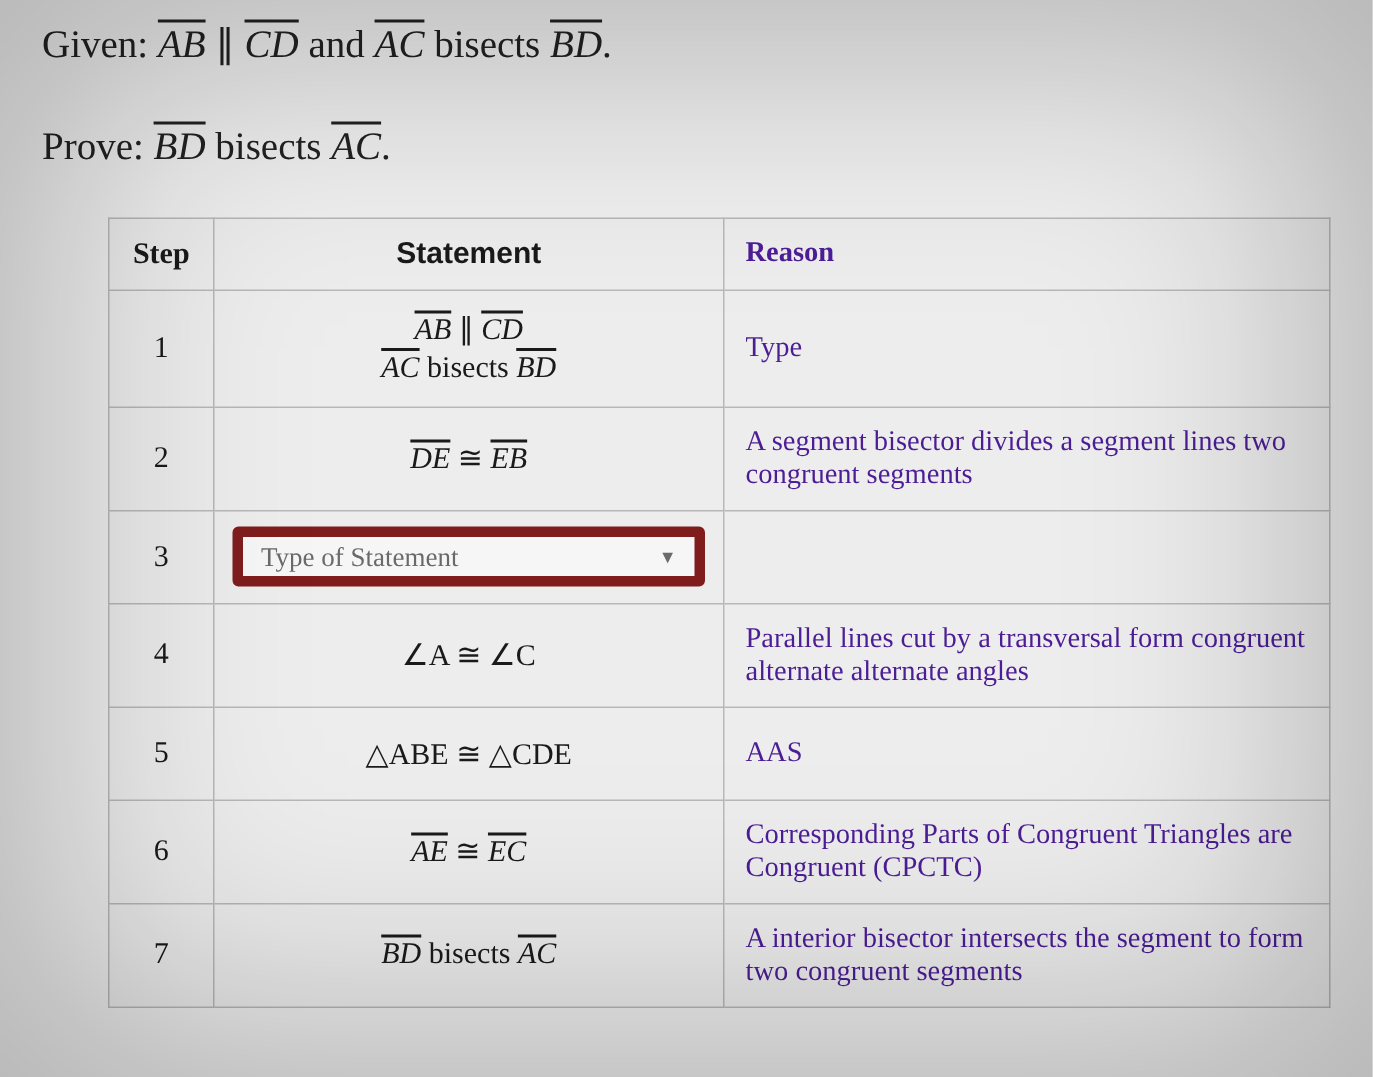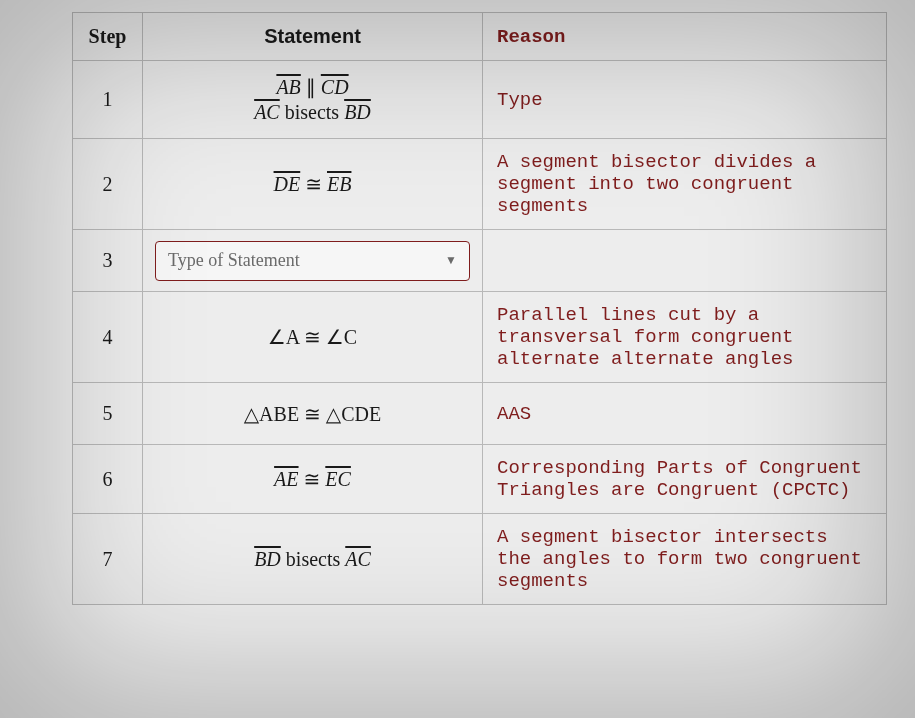--- a/index.html
+++ b/index.html
@@ -78,58 +78,66 @@
       flex-direction: column;
       align-items: center;
       gap: 2px;
     }
     .dropdown {
       display: flex;
       align-items: center;
       justify-content: space-between;
       width: 100%;
       height: 40px;
-      border: 1px solid #7f1d1d;
+      border: 7px solid #7f1d1d;
       border-radius: 4px;
       background: #f6f6f6;
       padding: 0 12px;
       font-size: 18px;
       color: #6a6a6a;
       font-family: Georgia, serif;
       cursor: pointer;
     }
     .dropdown .caret {
       font-size: 12px;
       color: #6a6a6a;
     }
     .reason-col {
-      font-family: Liberation Mono, monospace;
+      font-family: Liberation Serif, serif;
       font-size: 19px;
-      color: #7f1d1d;
+      color: #4c1d95;
     }
     td {
       height: 62px;
     }
     tr.step1 td { height: 78px; }
     tr.step2 td { height: 66px; }
     tr.step6 td { height: 64px; }
     tr.step7 td { height: 64px; }
     .vignette {
       pointer-events: none;
       position: absolute;
       inset: 0;
       box-shadow: inset 0 0 160px 40px rgba(0,0,0,0.25);
     }
   </style>
 </head>
 <body>
 
 <div class="page">
 
-
+  <div class="given-line">
+    <span>Given:</span>
+    <span class="overline">AB</span><span> ∥ </span><span class="overline">CD</span><span> and </span><span class="overline">AC</span><span> bisects </span><span class="overline">BD</span><span>.</span>
+  </div>
+
+  <div class="prove-line">
+    <span>Prove:</span>
+    <span class="overline">BD</span><span> bisects </span><span class="overline">AC</span><span>.</span>
+  </div>
 
   <div class="table-wrap">
     <table>
       <colgroup>
         <col style="width:70px">
         <col style="width:340px">
         <col>
       </colgroup>
       <thead>
         <tr>
@@ -152,21 +160,21 @@
             </div>
           </td>
           <td class="reason-col">Type</td>
         </tr>
 
         <tr class="step2">
           <td class="step-col">2</td>
           <td class="stmt-col">
             <span class="overline">DE</span><span> ≅ </span><span class="overline">EB</span>
           </td>
-          <td class="reason-col">A segment bisector divides a segment into two congruent segments</td>
+          <td class="reason-col">A segment bisector divides a segment lines two congruent segments</td>
         </tr>
 
         <tr>
           <td class="step-col">3</td>
           <td class="stmt-col" style="padding:10px 12px">
             <div class="dropdown">
               <span>Type of Statement</span>
               <span class="caret">▼</span>
             </div>
           </td>
@@ -191,20 +199,20 @@
             <span class="overline">AE</span><span> ≅ </span><span class="overline">EC</span>
           </td>
           <td class="reason-col">Corresponding Parts of Congruent Triangles are Congruent (CPCTC)</td>
         </tr>
 
         <tr class="step7">
           <td class="step-col">7</td>
           <td class="stmt-col">
             <span class="overline">BD</span><span> bisects </span><span class="overline">AC</span>
           </td>
-          <td class="reason-col">A segment bisector intersects the angles to form two congruent segments</td>
+          <td class="reason-col">A interior bisector intersects the segment to form two congruent segments</td>
         </tr>
       </tbody>
     </table>
   </div>
 
   <div class="vignette"></div>
 </div>
 
 </body></html>

